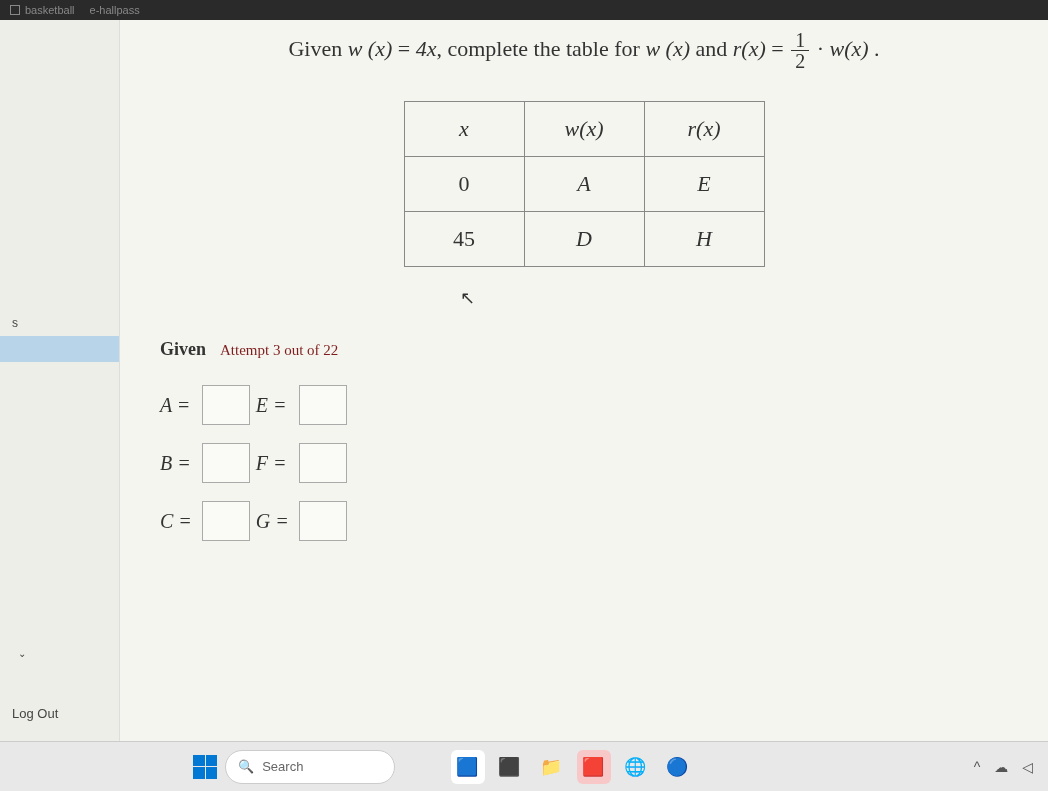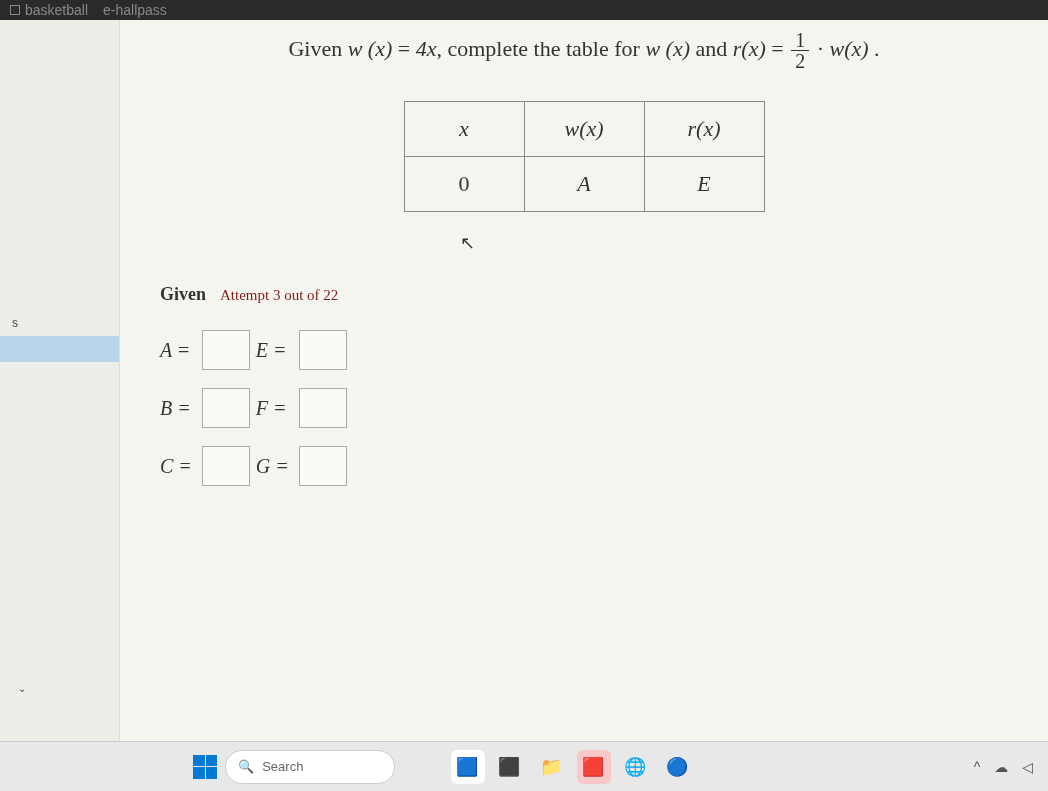--- a/index.html
+++ b/index.html
@@ -1,18 +1,18 @@
 <!DOCTYPE html>
 <html><head>
 <meta charset="utf-8">
 <style>
 * { margin:0; padding:0; box-sizing:border-box; }
 body { width:1048px; height:791px; font-family:Georgia,'Times New Roman',serif; background:#1a1a1a; overflow:hidden; position:relative; }
 
-.browser-top { height:20px; background:#2a2a2a; display:flex; align-items:center; padding:0 10px; gap:15px; color:#888; font-size:14px; font-family:Arial,sans-serif; }
+.browser-top { height:20px; background:#2a2a2a; display:flex; align-items:center; padding:0 10px; gap:15px; color:#888; font-size:11px; font-family:Arial,sans-serif; }
 .tab { display:flex; align-items:center; gap:5px; }
 .tab-icon { width:10px; height:10px; border:1px solid #888; }
 
 .viewport { position:absolute; top:20px; left:0; right:0; bottom:50px; background:#f5f5f0; display:flex; }
 
 .sidebar { width:120px; background:#eeeee8; border-right:1px solid #ddd; padding:10px 0; display:flex; flex-direction:column; font-family:Arial,sans-serif; }
 .sidebar-spacer { flex:1; }
 .sidebar-item { padding:6px 12px; font-size:12px; color:#444; cursor:pointer; }
 .sidebar-item.active { background:#b8d4e8; }
 .sidebar-item.caret::after { content:" ⌄"; font-size:10px; }
@@ -64,39 +64,45 @@
 
 <div class="viewport">
 
   <div class="sidebar">
     <div style="height:280px"></div>
     <div class="sidebar-item">s</div>
     <div class="sidebar-item active">&nbsp;</div>
     <div class="sidebar-spacer"></div>
     <div class="sidebar-item caret">&nbsp;</div>
     <div style="height:30px"></div>
+    <div class="logout">Log Out</div>
   </div>
 
   <div class="content">
 
     <div class="problem-text">
       <span>Given </span><span class="math">w (x)</span><span> = </span><span class="math">4x</span><span>, complete the table for </span><span class="math">w (x)</span><span> and </span><span class="math">r(x)</span><span> = </span><span class="frac"><span class="num">1</span><span class="den">2</span></span><span> · </span><span class="math">w(x)</span><span> .</span>
     </div>
 
     <table class="data-table">
       <tbody>
           <tr>
         <td>x</td>
         <td>w(x)</td>
         <td>r(x)</td>
       </tr>
       <tr>
         <td style="font-style:normal">0</td>
         <td>A</td>
         <td>E</td>
+      </tr>
+      <tr>
+        <td style="font-style:normal">45</td>
+        <td>D</td>
+        <td>H</td>
       </tr>
     </tbody>
       </table>
 
     <div class="cursor-arrow">↖</div>
 
     <div class="answer-section">
       <span class="answer-label"><b>Given</b></span>
       <span class="attempt">Attempt 3 out of 22</span>
 

